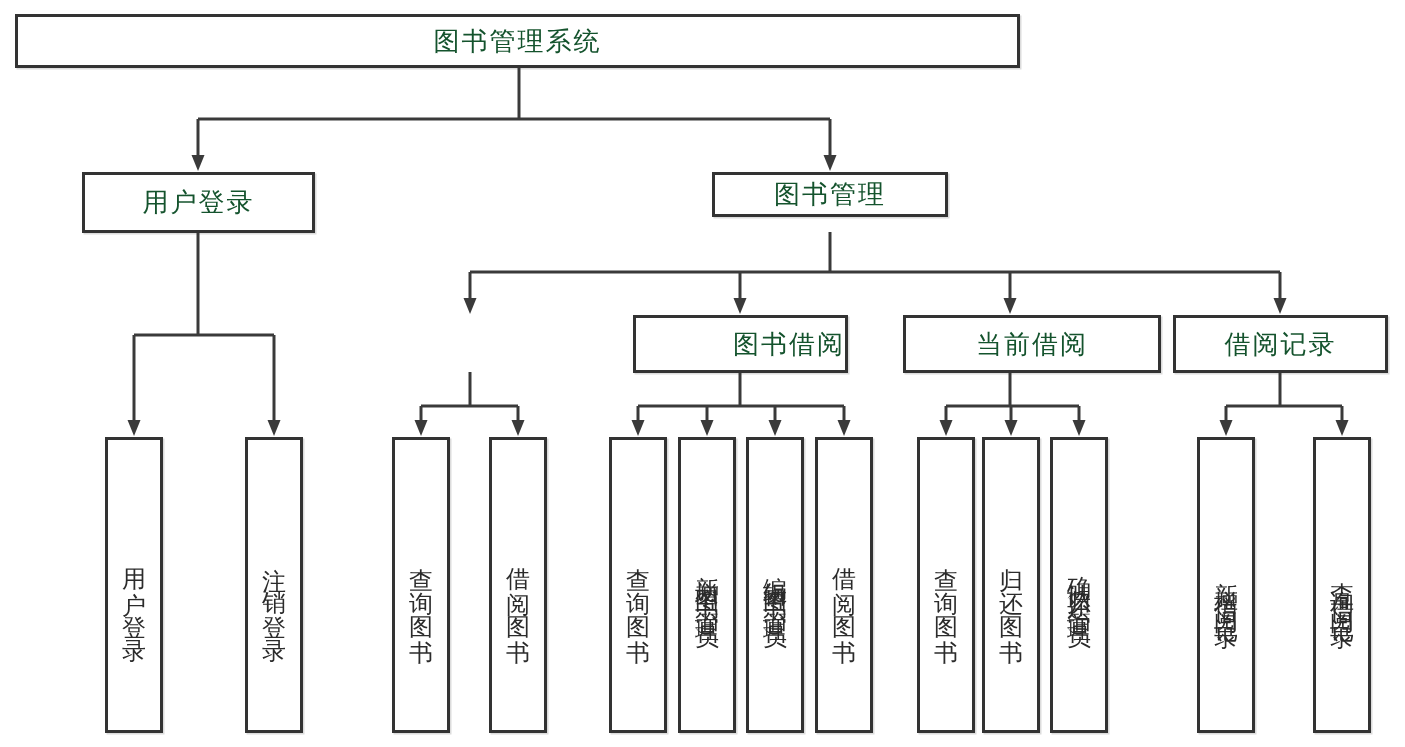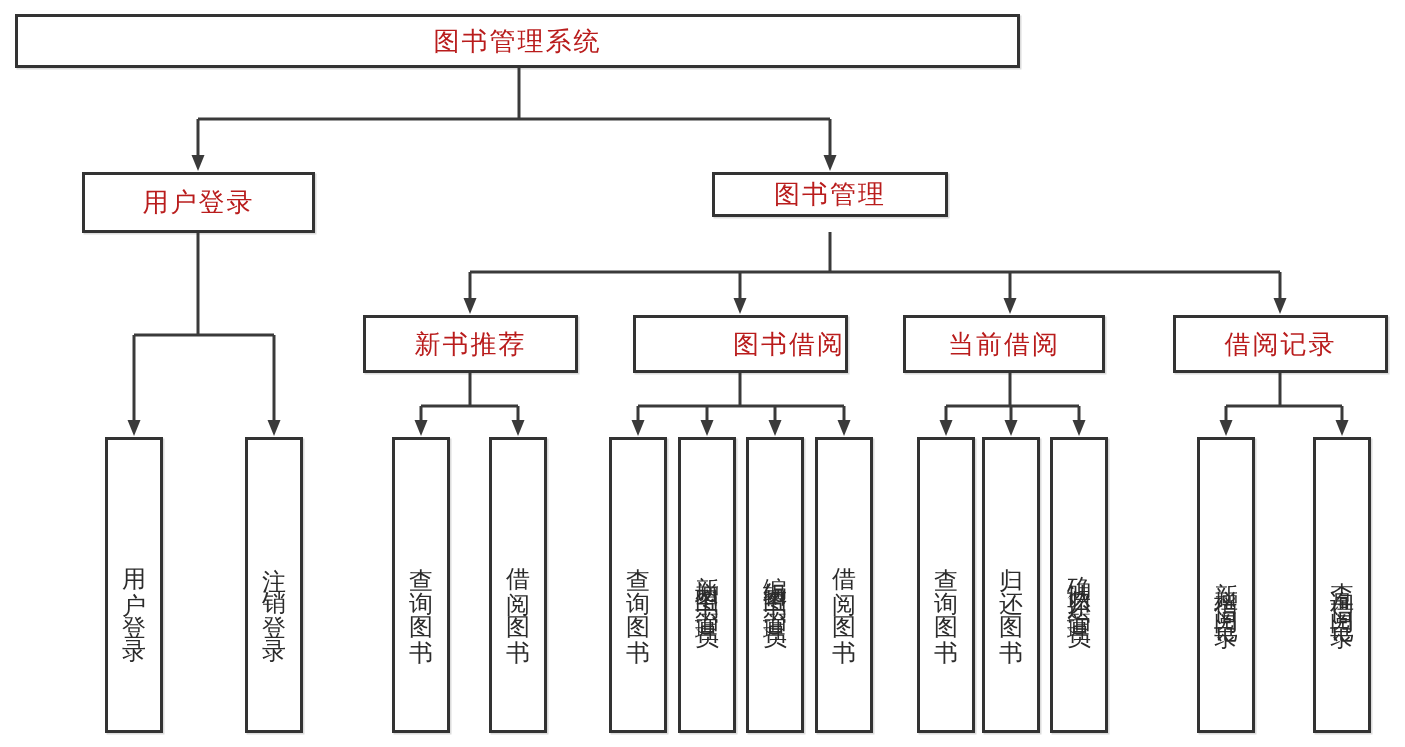--- a/index.html
+++ b/index.html
@@ -27,41 +27,41 @@
     border: 3px solid var(--border, #333333);
     display: flex;
     align-items: center;
     justify-content: center;
     z-index: 2;
     box-shadow: 1.5px 1.5px 0 rgba(60,60,60,0.18);
   }
   .box.h span {
     font-size: 26px;
     letter-spacing: 2px;
-    color: #b91c1c;
+    color: #14532d;
     white-space: nowrap;
   }
   .box.v span {
     writing-mode: vertical-rl;
     text-orientation: mixed;
     font-size: 24px;
     color: #2b2b2b;
     line-height: 1;
   }
   .box.v.sp4 span { letter-spacing: 24px; margin-bottom: -24px; }
   .box.v.sp6 span { letter-spacing: 9px;  margin-bottom: -9px; }
   .box.v.sp8 span { letter-spacing: 7px;  margin-bottom: -7px; }
 
   
   .n-root   { left: 15px;  top: 14px;  width: 1005px; height: 54px; }
   .n-l2a    { left: 82px;  top: 172px; width: 233px;  height: 61px; }
   .n-l2b    { left: 712px; top: 172px; width: 236px;  height: 45px; }
   .n-l3a    { left: 363px; top: 315px; width: 215px;  height: 58px; }
   .n-l3b    { left: 633px; top: 315px; width: 215px;  height: 58px; justify-content: flex-end; }
-  .n-l3c    { left: 903px; top: 315px; width: 202px;  height: 58px; }
+  .n-l3c    { left: 903px; top: 315px; width: 258px;  height: 58px; }
   .n-l3d    { left: 1173px;top: 315px; width: 215px;  height: 58px; }
   .leaf     { top: 437px;  width: 58px; height: 296px; }
   .lf-u1 { left: 105px; }
   .lf-u2 { left: 245px; }
   .lf-r1 { left: 392px; }
   .lf-r2 { left: 489px; }
   .lf-b1 { left: 609px; }
   .lf-b2 { left: 678px; }
   .lf-b3 { left: 746px; }
   .lf-b4 { left: 815px; }
@@ -146,23 +146,20 @@
     <span>图书管理系统</span>
   </div>
 
   <div class="box h n-l2a">
     <span>用户登录</span>
   </div>
   <div class="box h n-l2b">
     <span>图书管理</span>
   </div>
 
-  <div class="box h n-l3a">
-    <span>新书推荐</span>
-  </div>
   <div class="box h n-l3b">
     <span>图书借阅</span>
   </div>
   <div class="box h n-l3c">
     <span>当前借阅</span>
   </div>
   <div class="box h n-l3d">
     <span>借阅记录</span>
   </div>
 

